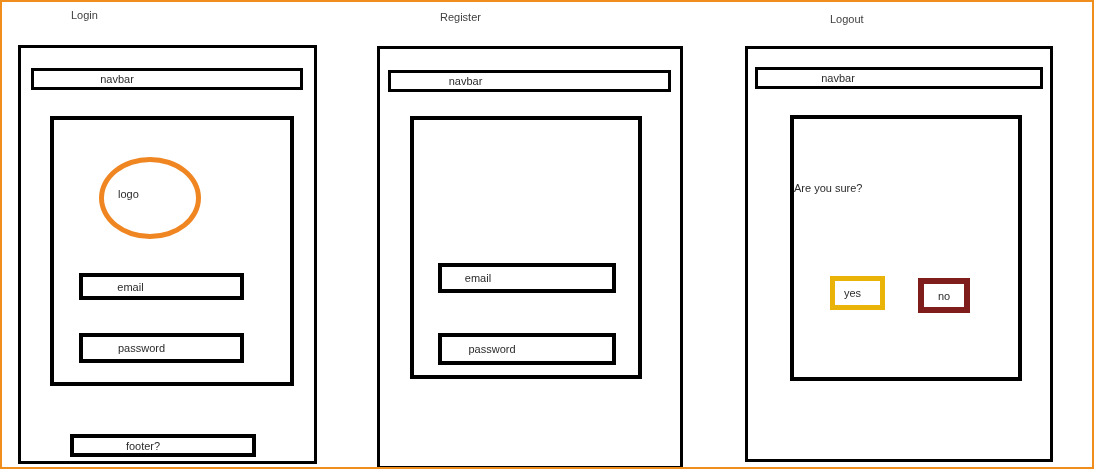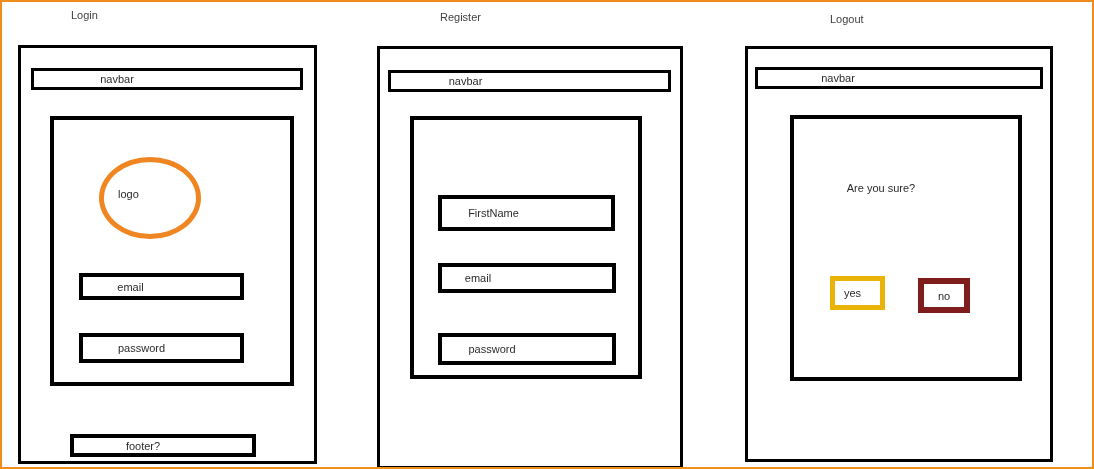--- a/index.html
+++ b/index.html
@@ -56,21 +56,21 @@
   .register-firstname { left: 24px; top: 63px;  width: 177px; height: 36px; border: 4px solid #000; padding-right: 66px; }
   .register-email     { left: 24px; top: 131px; width: 178px; height: 30px; border: 4px solid #000; padding-right: 98px; }
   .register-password  { left: 24px; top: 201px; width: 178px; height: 32px; border: 4px solid #000; padding-right: 70px; }
 
   
   .title-logout   { left: 828px; top: 11px; }
   .logout-outer   { left: 743px; top: 32px;  width: 308px; height: 416px; border: 3px solid #000; }
   .logout-navbar  { left: 7px;   top: 6px;   width: 288px; height: 22px;  border: 3px solid #000; padding-right: 122px; }
   .logout-inner   { left: 42px;  top: 54px;  width: 232px; height: 266px; border: 4px solid #000; }
   .confirm-text   { position: absolute; left: 0; top: 63px; width: 100%; box-sizing: border-box;
-                    text-align: center; padding-right: 50px; color: #2b2b2b; }
+                    padding-right: 50px; color: #2b2b2b; }
   .logout-yes     { left: 36px;  top: 145px; width: 55px; height: 34px; border: 5px solid #eab308; padding-right: 10px; }
   .logout-no      { left: 124px; top: 147px; width: 52px; height: 35px; border: 6px solid #7f1d1d; }
 </style>
 </head>
 <body>
 
 <div class="canvas">
 
   <span class="panel-title title-login">Login</span>
 
@@ -97,23 +97,20 @@
   </div>
 
   <span class="panel-title title-register">Register</span>
 
   <div class="box register-outer">
     <div class="box label-box register-navbar">
       <span>navbar</span>
     </div>
 
     <div class="box register-inner">
-      <div class="box label-box register-firstname">
-        <span>FirstName</span>
-      </div>
       <div class="box label-box register-email">
         <span>email</span>
       </div>
       <div class="box label-box register-password">
         <span>password</span>
       </div>
     </div>
   </div>
 
   <span class="panel-title title-logout">Logout</span>

